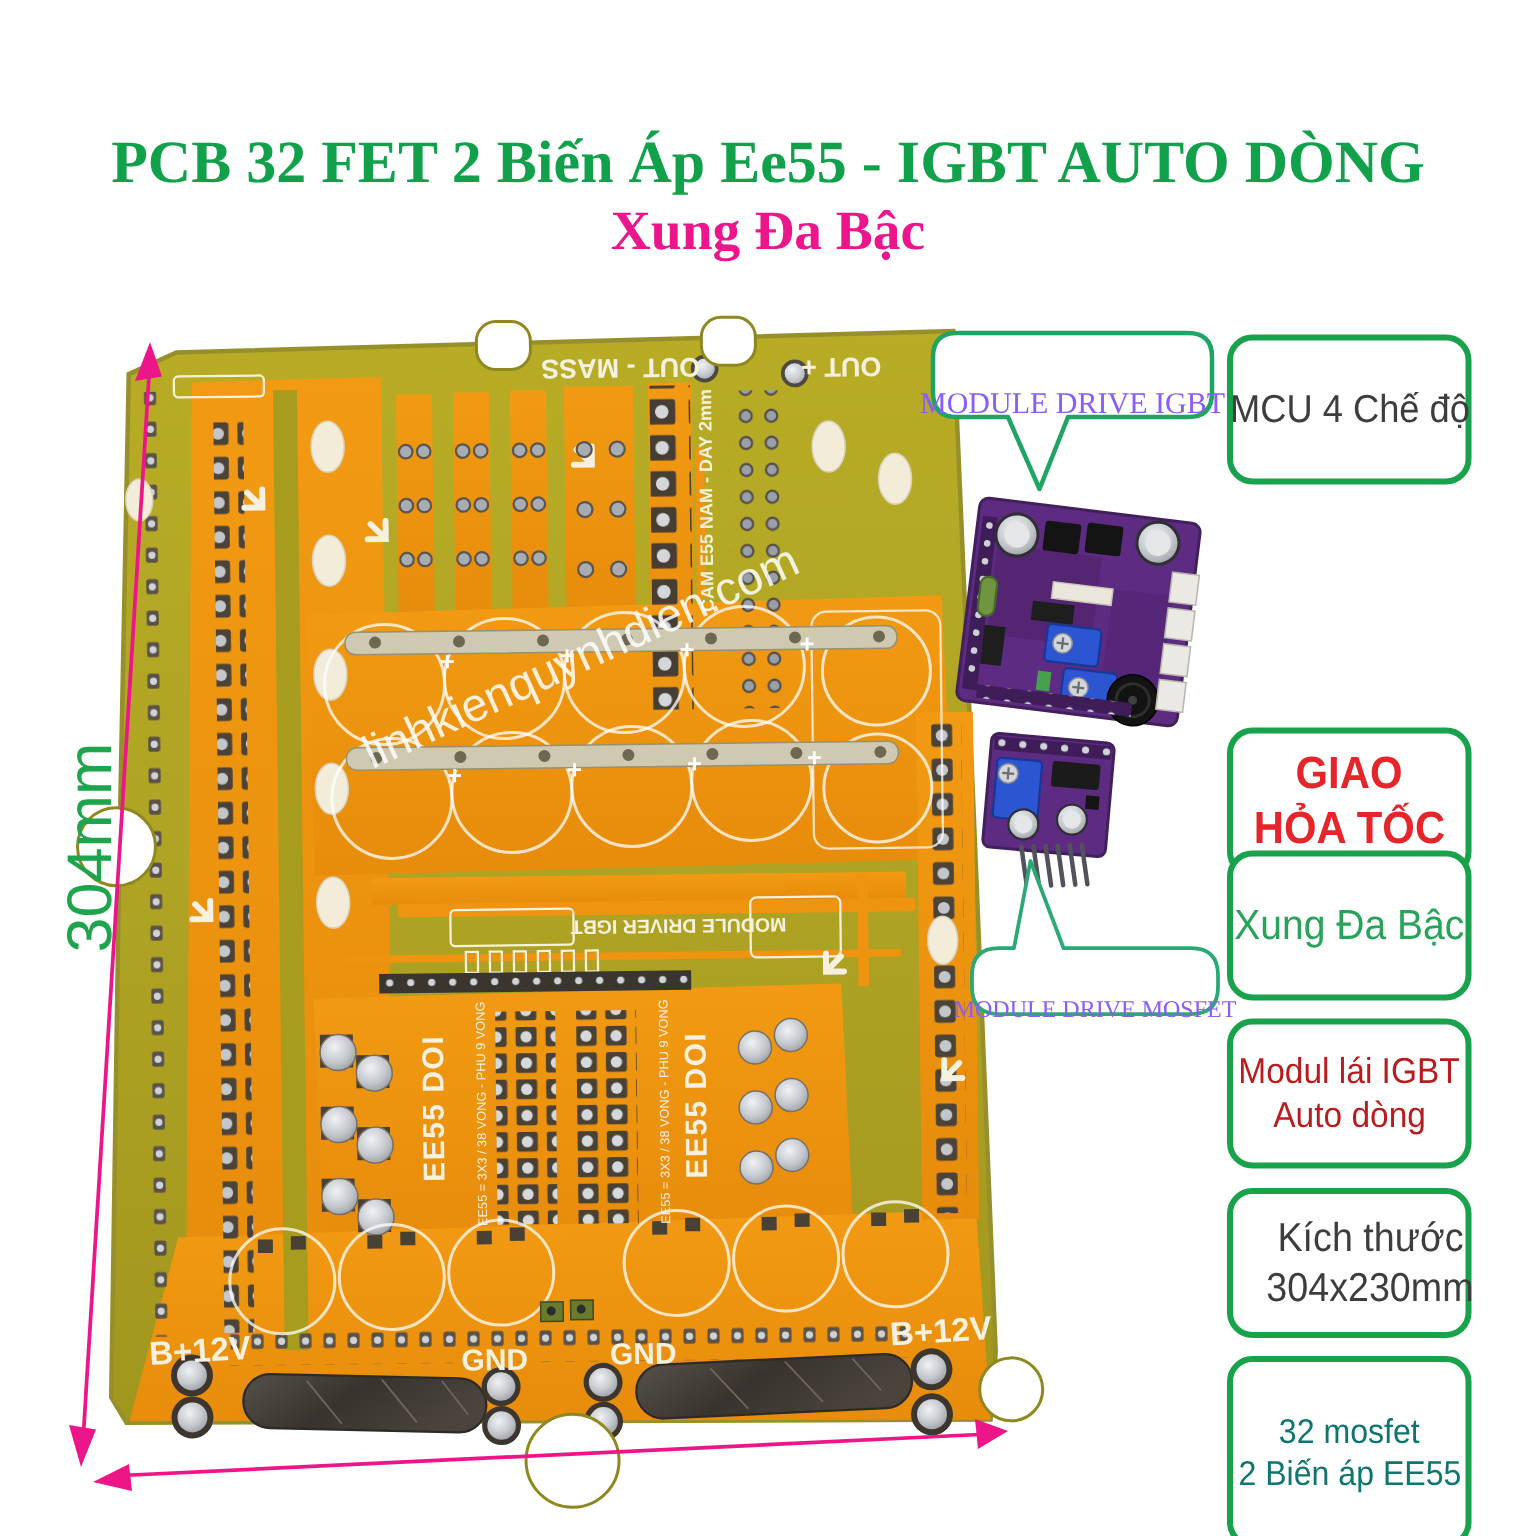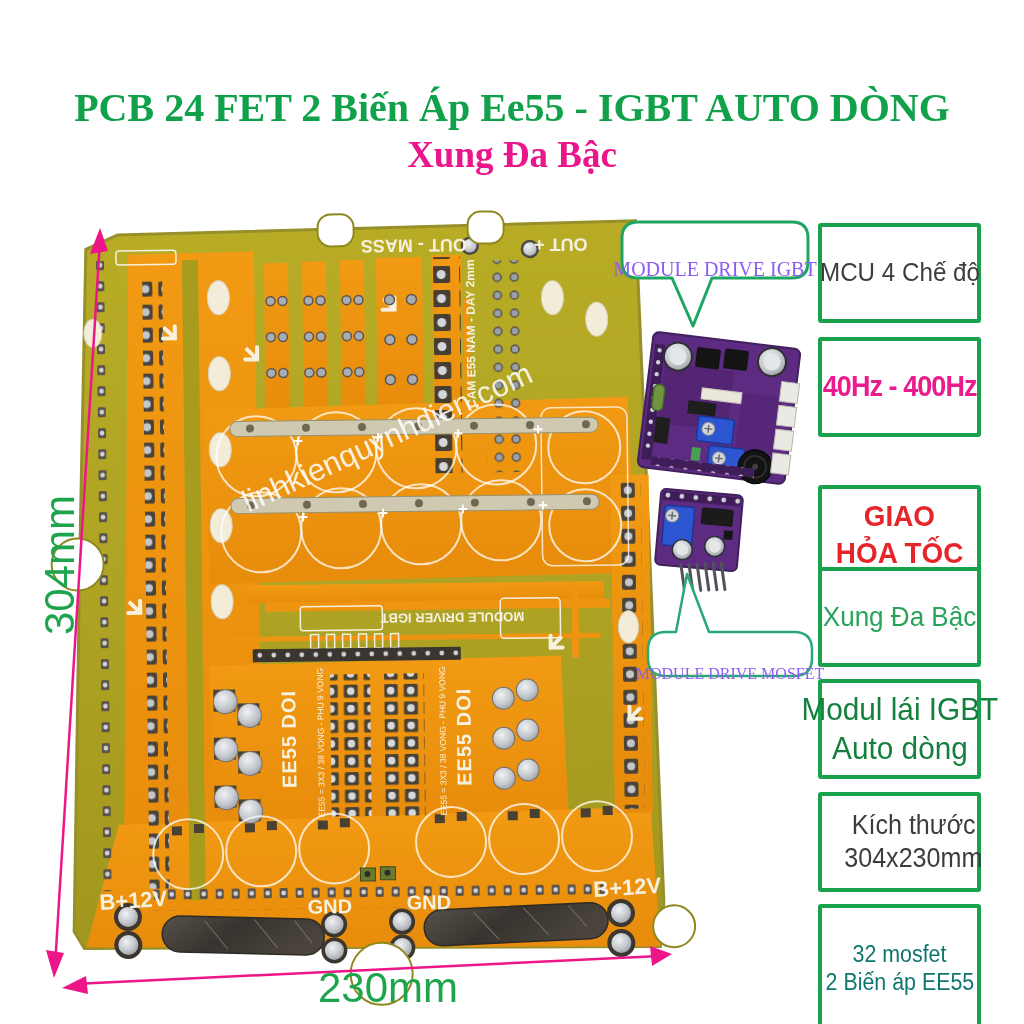--- a/index.html
+++ b/index.html
@@ -15,29 +15,29 @@
        display:flex;align-items:center;justify-content:center;}
   .dim-h{left:-33px;top:543px;width:186px;height:44px;transform:rotate(-90deg);}
   .dim-w{left:278px;top:964px;width:220px;height:48px;}
   
   .callout-text{position:absolute;display:flex;align-items:center;justify-content:center;
         font-family:"Liberation Serif",serif;font-weight:normal;color:#8b5cf6;white-space:nowrap;margin-top:20px;}
   .callout-text.igbt{left:622px;top:221px;width:186px;height:57px;font-size:20px;}
   .callout-text.mosfet{left:648px;top:631px;width:164px;height:45px;font-size:16px;}
   
   .feature{position:absolute;left:818px;width:163px;height:100px;box-sizing:border-box;
-           border:4px solid #19a24c;border-radius:3px;background:#fff;
+           border:4px solid #19a24c;border-radius:17px;background:#fff;
            display:flex;flex-direction:column;align-items:center;justify-content:center;
            text-align:left;line-height:1.22;white-space:nowrap;}
   .feature div{transform:scaleX(.93);}
   .f-mcu  {top:223px;font-size:26px;color:#3d3d3d;}
   .f-freq {top:337px;font-size:29px;color:#ea1b8d;font-weight:bold;letter-spacing:-1px;}
   .f-giao {top:453px;font-size:30px;color:#e6252b;font-weight:bold;margin-top:32px;}
   .f-xung {top:567px;font-size:28px;color:#28a359;}
-  .f-modul{top:679px;font-size:32px;color:#15803d;}
+  .f-modul{top:679px;font-size:24px;color:#b91c1c;}
   .f-kich {top:792px;font-size:27px;color:#3d3d3d;padding-left:28px;}
   .f-mos  {top:904px;height:128px;font-size:23px;color:#0f766e;}
   svg text{font-family:"Liberation Sans",sans-serif;}
   .scene{position:absolute;left:0;top:0;}
 </style>
 </head>
 <body>
 
 <div class="stage">
 
@@ -439,34 +439,30 @@
           <line x1="708" y1="563" x2="714" y2="589"></line>
         <line x1="716" y1="562" x2="722" y2="588"></line>
           <line x1="724" y1="561" x2="730" y2="587"></line>
       </g>
     </g>
 
     <path d="M 638,222 L 792,222 Q 808,222 808,238 L 808,262 Q 808,278 792,278 L 712,278 L 693,326 L 672,278 L 638,278 Q 622,278 622,262 L 622,238 Q 622,222 638,222 Z" fill="#ffffff" stroke="#1fa563" stroke-width="3" stroke-linejoin="round"></path>
     <path d="M 666,632 L 676,632 L 687,574 L 709,632 L 794,632 Q 812,632 812,650 L 812,658 Q 812,676 794,676 L 666,676 Q 648,676 648,658 L 648,650 Q 648,632 666,632 Z" fill="#ffffff" stroke="#2aa876" stroke-width="2.5" stroke-linejoin="round"></path>
   </svg>
 
-  <div class="title l1">PCB 24 FET 2 Biến Áp Ee55 - IGBT AUTO DÒNG</div>
+  <div class="title l1">PCB 32 FET 2 Biến Áp Ee55 - IGBT AUTO DÒNG</div>
   <div class="title l2">Xung Đa Bậc</div>
 
   <div class="callout-text igbt">MODULE DRIVE IGBT</div>
   <div class="callout-text mosfet">MODULE DRIVE MOSFET</div>
 
   <div class="dim dim-h">304mm</div>
-  <div class="dim dim-w">230mm</div>
 
   <div class="feature f-mcu">
     <div>MCU 4 Chế độ</div>
-  </div>
-  <div class="feature f-freq">
-    <div>40Hz - 400Hz</div>
   </div>
   <div class="feature f-giao">
     <div>GIAO</div>
     <div>HỎA TỐC</div>
   </div>
   <div class="feature f-xung">
     <div>Xung Đa Bậc</div>
   </div>
   <div class="feature f-modul">
     <div>Modul lái IGBT</div>

